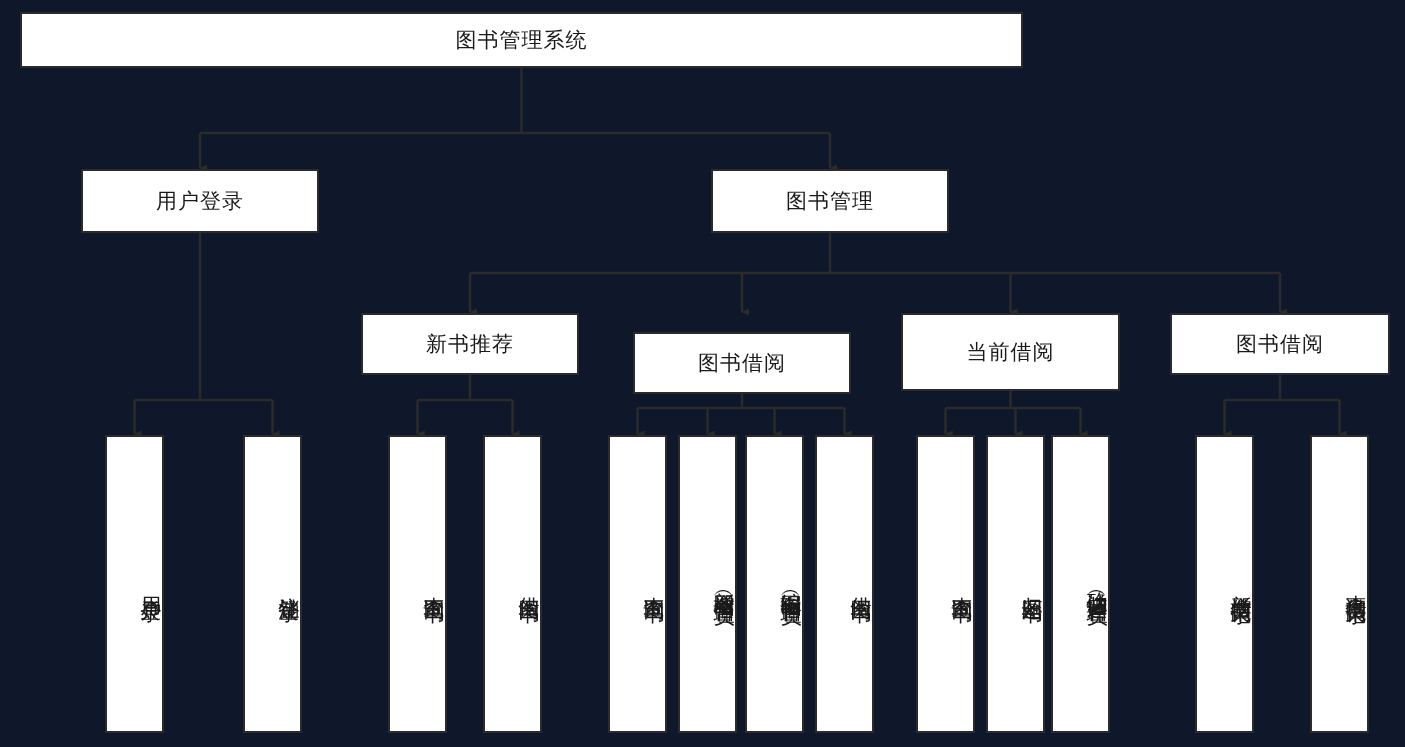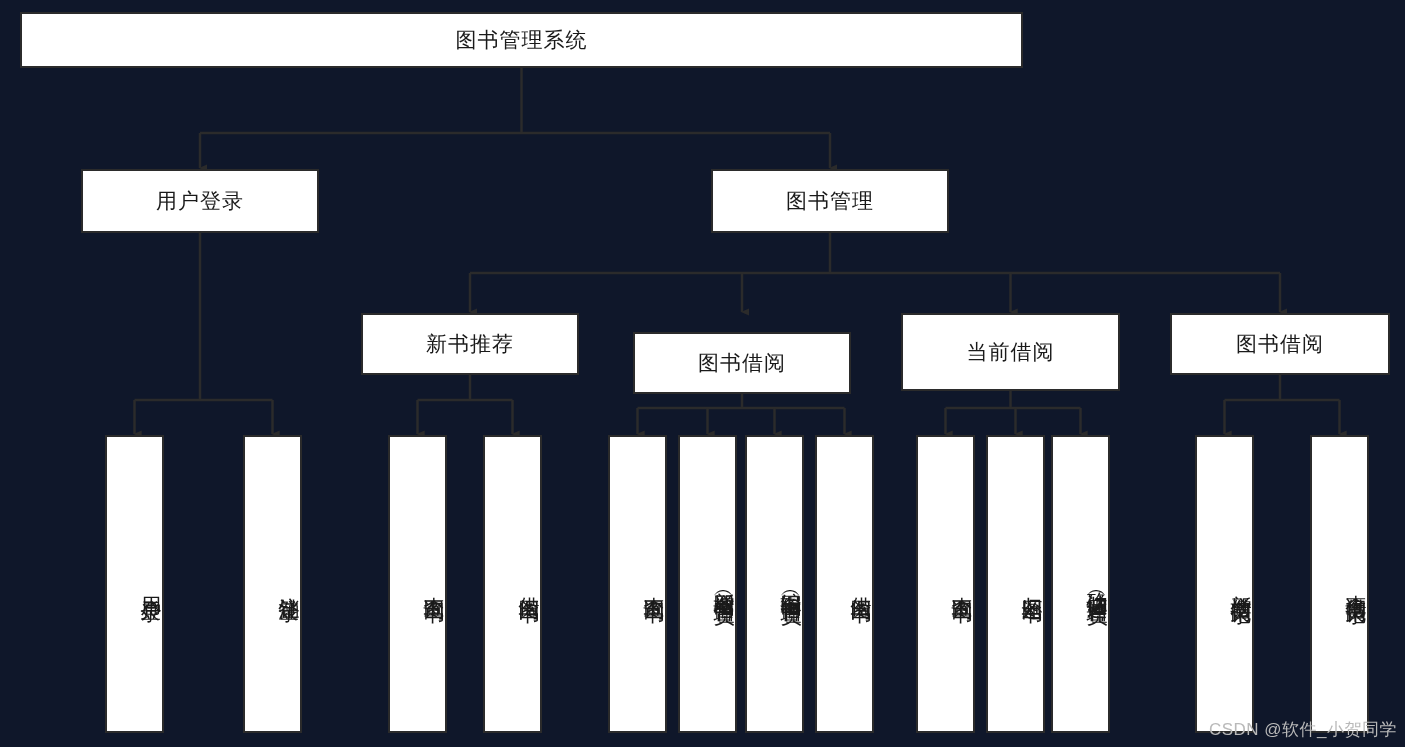--- a/index.html
+++ b/index.html
@@ -165,14 +165,13 @@
         <span class="node-label">确认归还（管理员）</span>
       </div>
       <div class="node vert" style="left: 1195px; top: 435px; width: 59px; height: 298px;">
         <span class="node-label">新增借阅记录</span>
       </div>
       <div class="node vert" style="left: 1310px; top: 435px; width: 59px; height: 298px;">
         <span class="node-label">查询借阅记录</span>
       </div>
     </div>
 
-  <div id="watermark">CSDN @软件_小贺同学</div>
 </div>
 
 </body></html>

